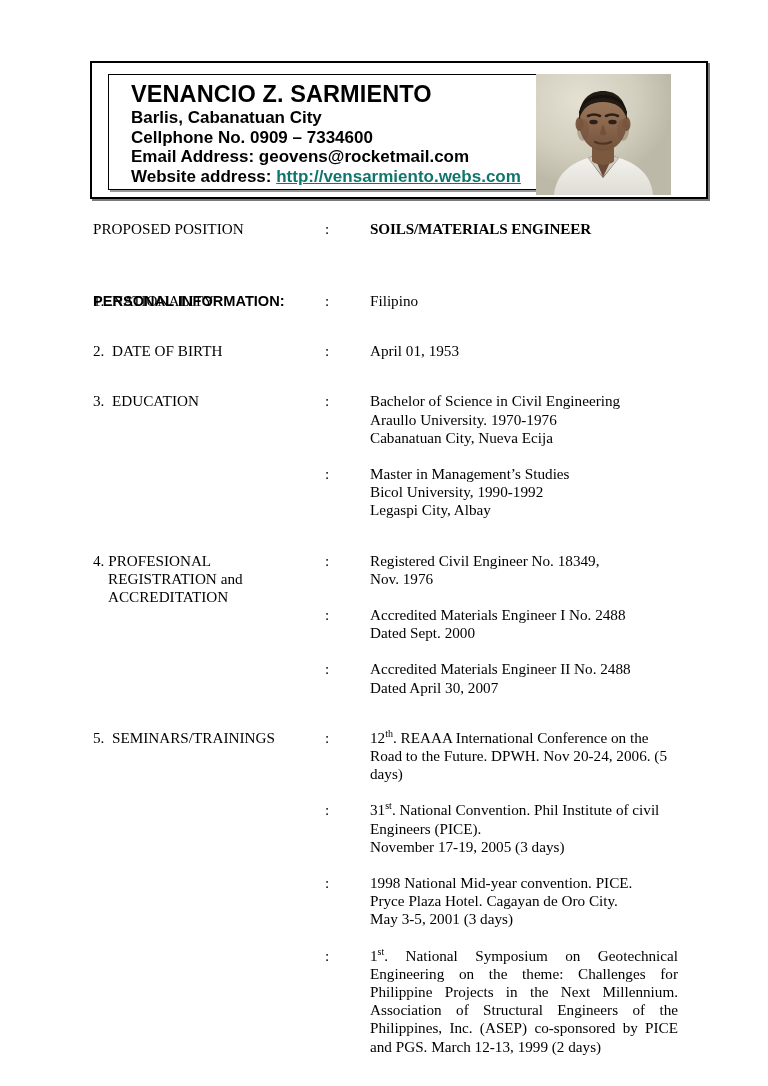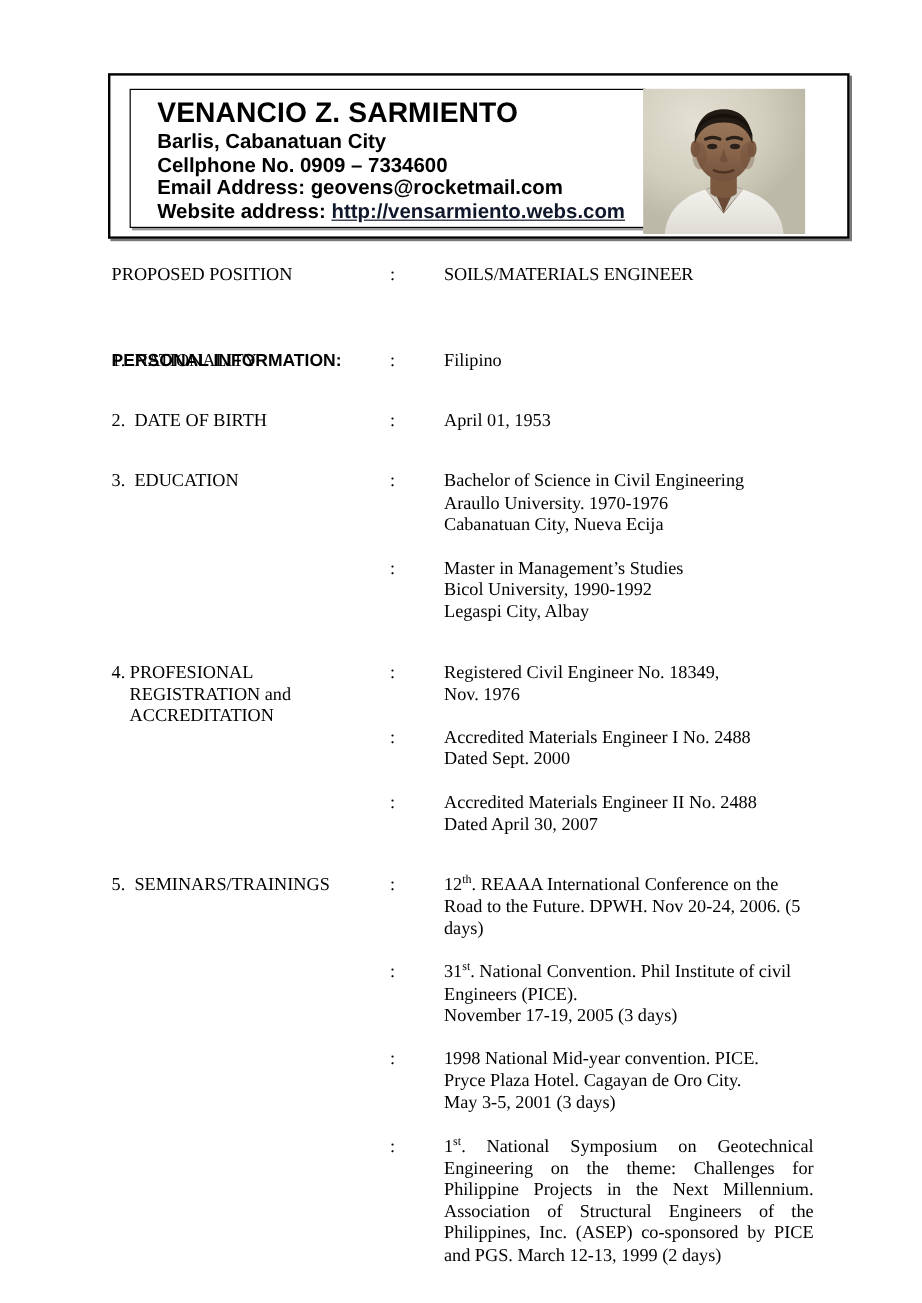--- a/index.html
+++ b/index.html
@@ -50,21 +50,21 @@
     white-space: nowrap;
   }
   .cand-line {
     font-family: "Liberation Sans", "DejaVu Sans", sans-serif;
     font-weight: bold;
     font-size: 17px;
     line-height: 19.6px;
     white-space: nowrap;
   }
   .cand-line .link {
-    color: #0f172a;
+    color: #0f766e;
     text-decoration: underline;
     cursor: pointer;
   }
 
   
   .photo {
     position: absolute;
     left: 444px;
     top: 11px;
     width: 135px;
@@ -111,21 +111,21 @@
     line-height: 18.2px;
   }
   .val {
     position: absolute;
     left: 370px;
     width: 308px;
     font-size: 15.2px;
     line-height: 18.2px;
   }
   .val.bold {
-    font-weight: normal;
+    font-weight: bold;
     letter-spacing: -0.15px;
   }
   .val.justify {
     text-align: justify;
     text-justify: inter-word;
   }
   .val div { white-space: pre; }
   sup {
     font-size: 0.66em;
     vertical-align: super;

